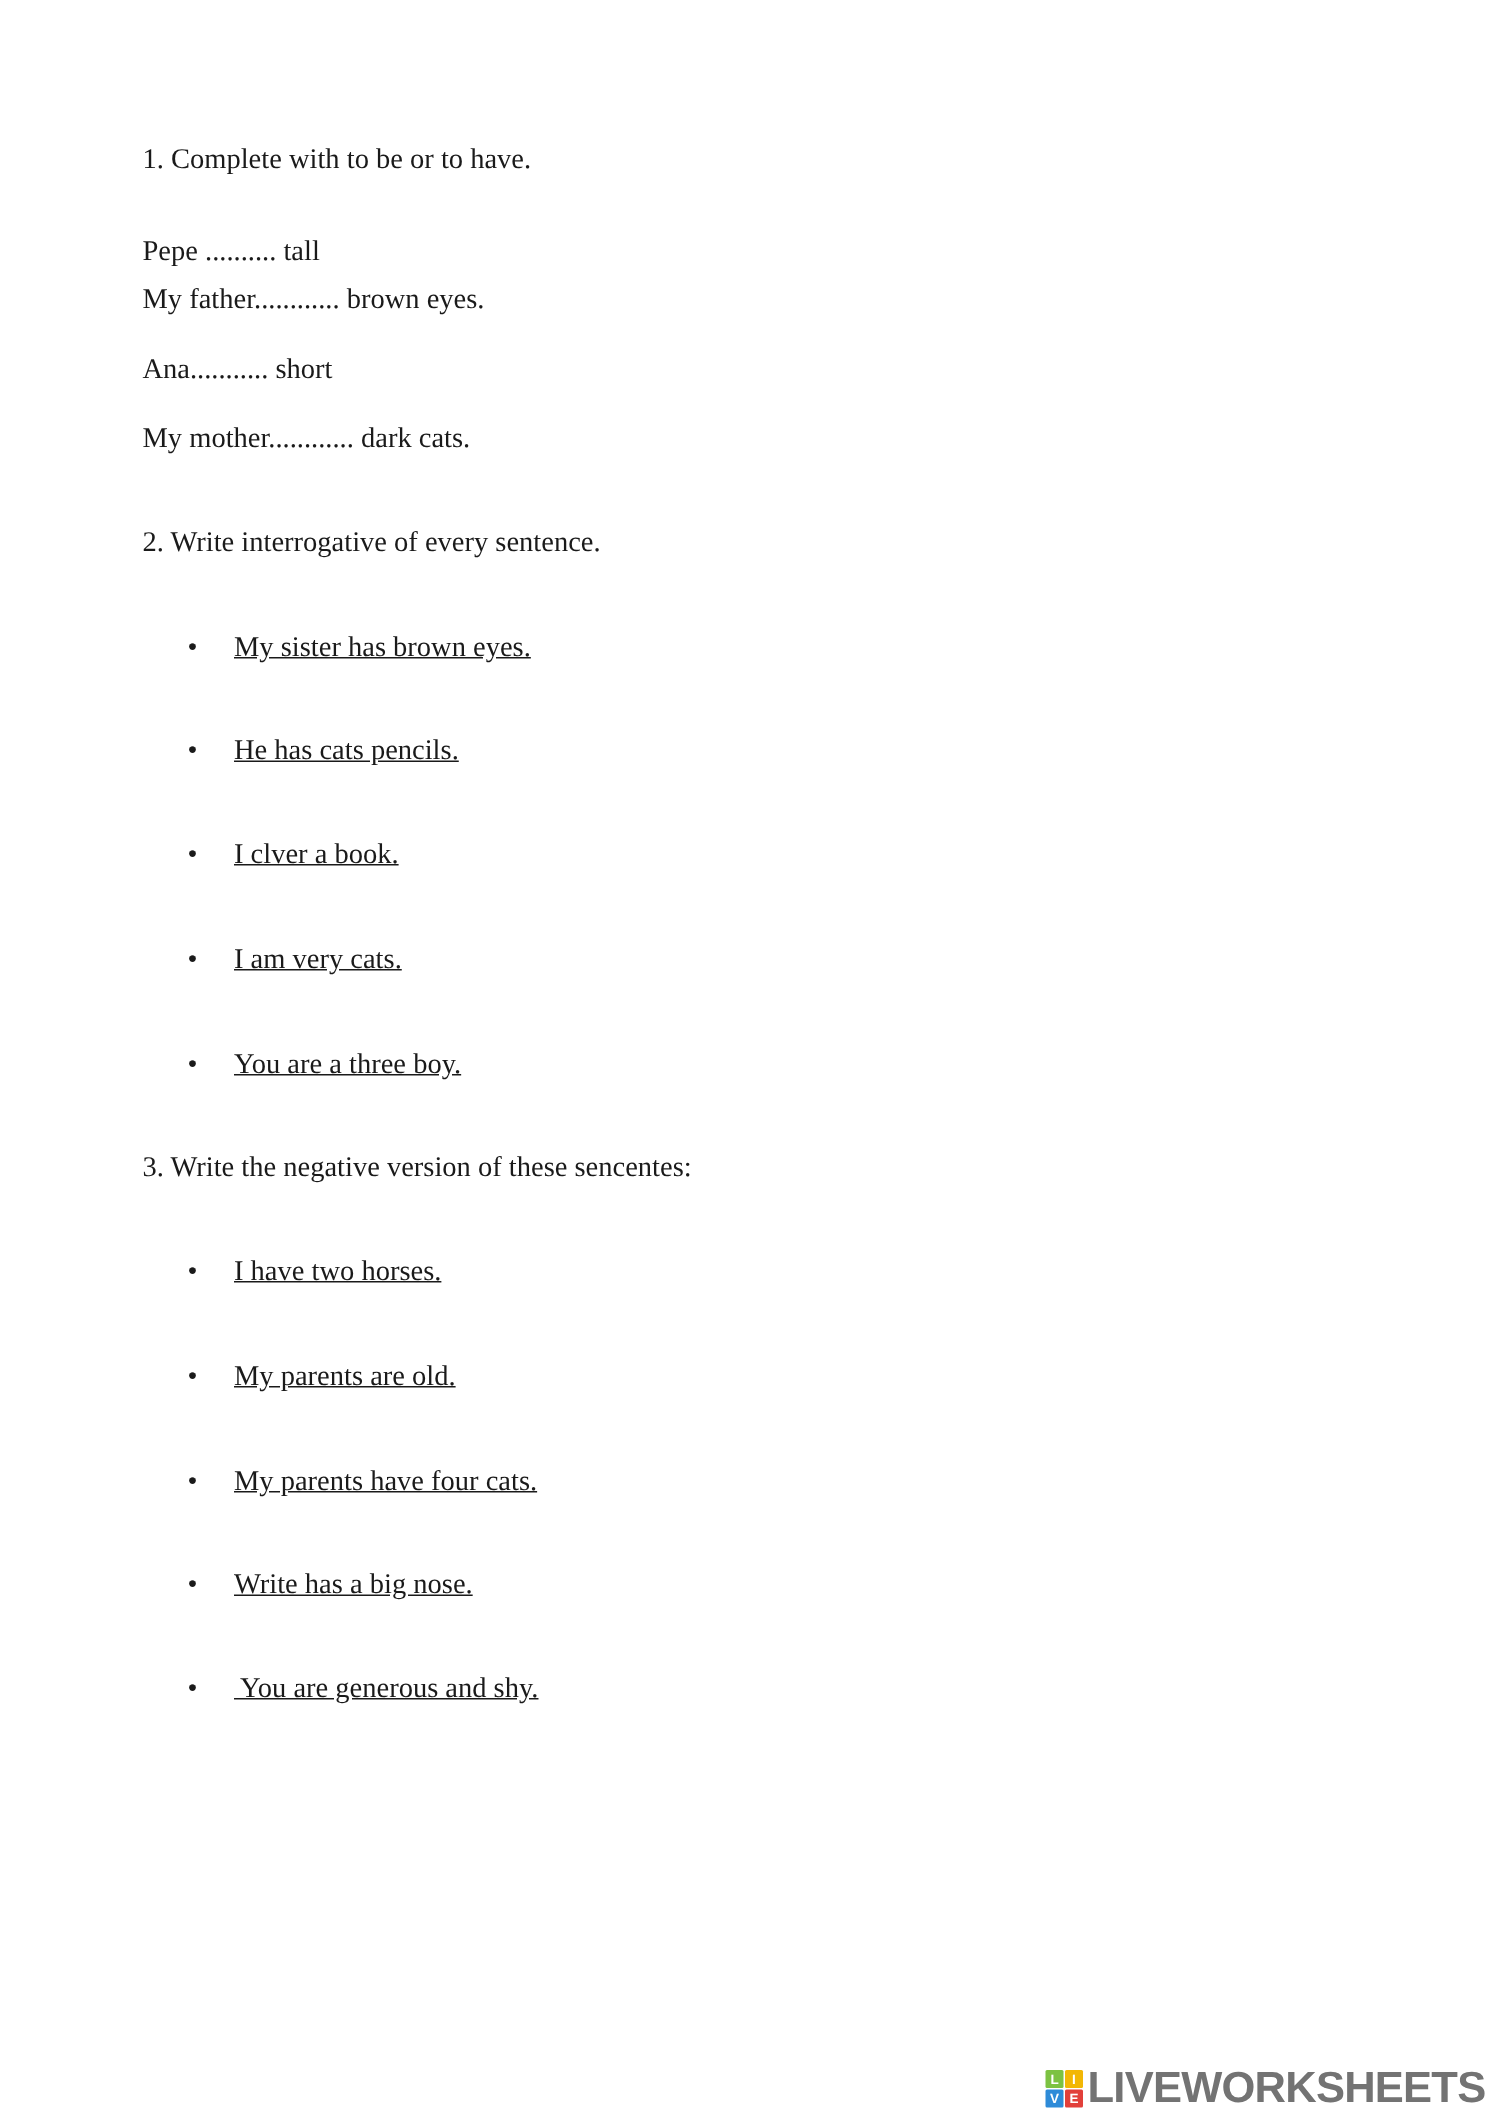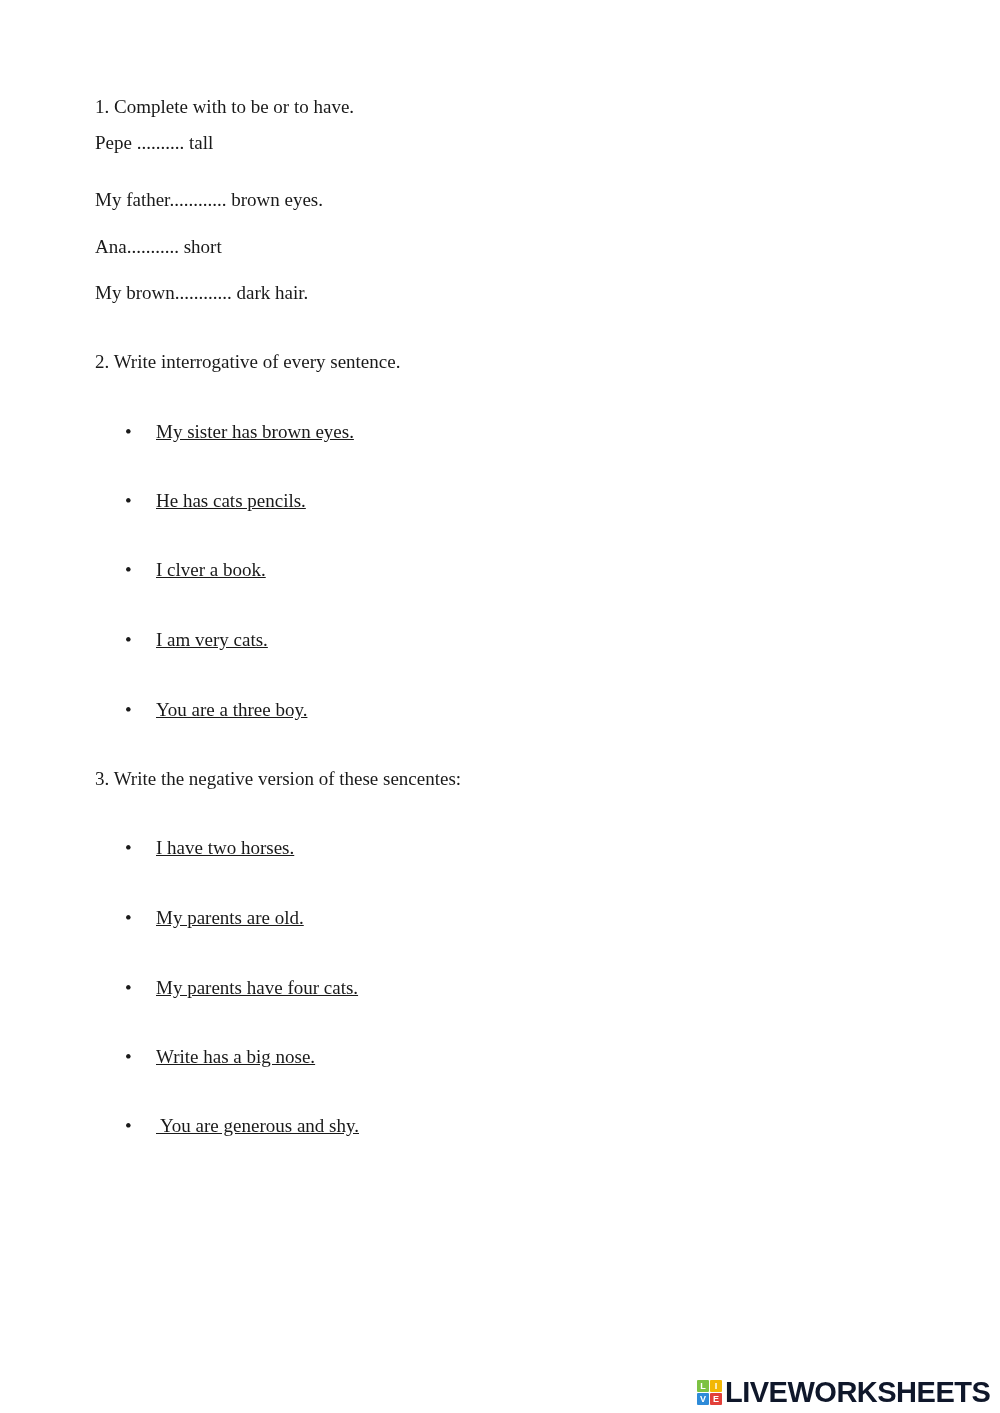--- a/index.html
+++ b/index.html
@@ -12,24 +12,24 @@
   .logo-grid { display: grid; grid-template-columns: 12px 12px; grid-template-rows: 12px 12px; gap: 1px; margin-right: 3px; }
   .logo-cell { font-family: "Liberation Sans", sans-serif; font-weight: bold; font-size: 9px; color: #fff;
                display: flex; align-items: center; justify-content: center; border-radius: 1px; }
   .logo-text { font-family: "Liberation Sans", "DejaVu Sans", sans-serif; font-weight: bold; font-size: 29px;
                letter-spacing: -0.5px; color: #1b3a78; line-height: 28px; }
 </style>
 </head>
 <body>
 
 <div class="line" style="top:96px">1. Complete with to be or to have.</div>
-<div class="line" style="top:132px">Pepe .......... tall</div>
+<div class="line" style="top:157px">Pepe .......... tall</div>
 <div class="line" style="top:189px">My father............ brown eyes.</div>
 <div class="line" style="top:236px">Ana........... short</div>
-<div class="line" style="top:282px">My brown............ dark hair.</div>
+<div class="line" style="top:282px">My mother............ dark cats.</div>
 
 <div class="line" style="top:351px">2. Write interrogative of every sentence.</div>
 
 <div>
   <span class="bullet" style="top:421px">•</span>
   <span class="item" style="top:421px">My sister has brown eyes.</span>
 </div>
 <div>
   <span class="bullet" style="top:490px">•</span>
   <span class="item" style="top:490px">He has cats pencils.</span>
@@ -70,14 +70,14 @@
   <span class="item" style="top:1115px"> You are generous and shy.</span>
 </div>
 
 <div class="logo">
   <div class="logo-grid">
     <span class="logo-cell" id="lc0" style="background: rgb(124, 194, 66);">L</span>
     <span class="logo-cell" id="lc1" style="background: rgb(242, 183, 5);">I</span>
     <span class="logo-cell" id="lc2" style="background: rgb(46, 139, 216);">V</span>
     <span class="logo-cell" id="lc3" style="background: rgb(226, 64, 58);">E</span>
   </div>
-  <span class="logo-text" id="logo-text" style="color: #0f172a;">LIVEWORKSHEETS</span>
+  <span class="logo-text" id="logo-text" style="color: #737373;">LIVEWORKSHEETS</span>
 </div>
 
 </body></html>

